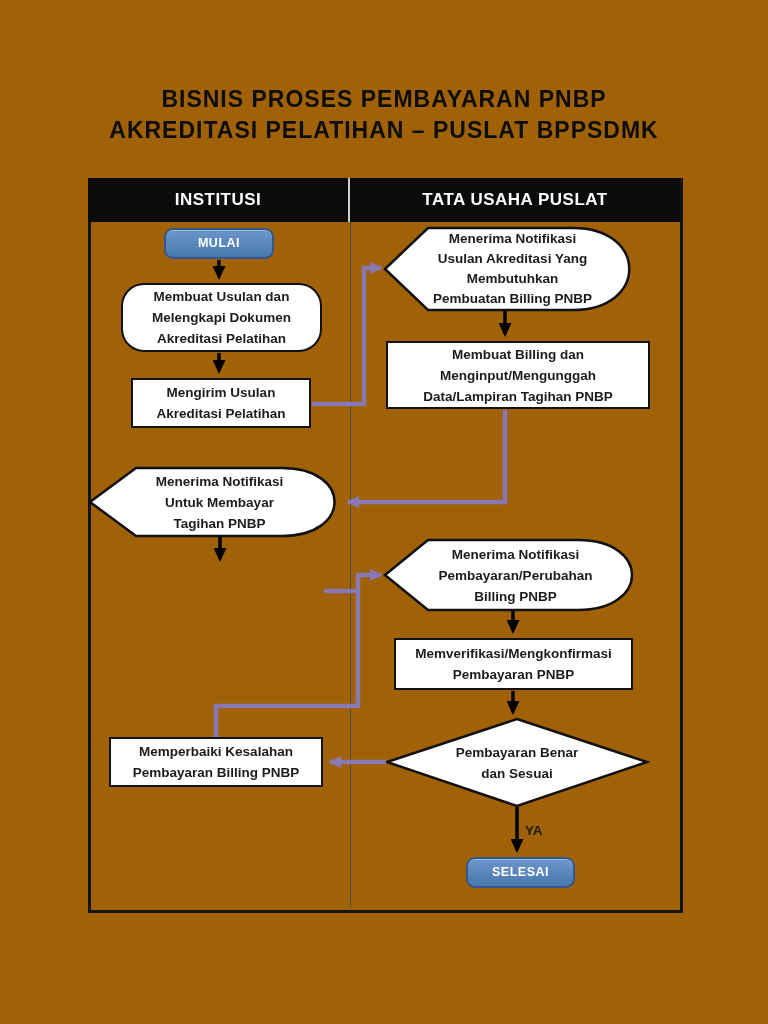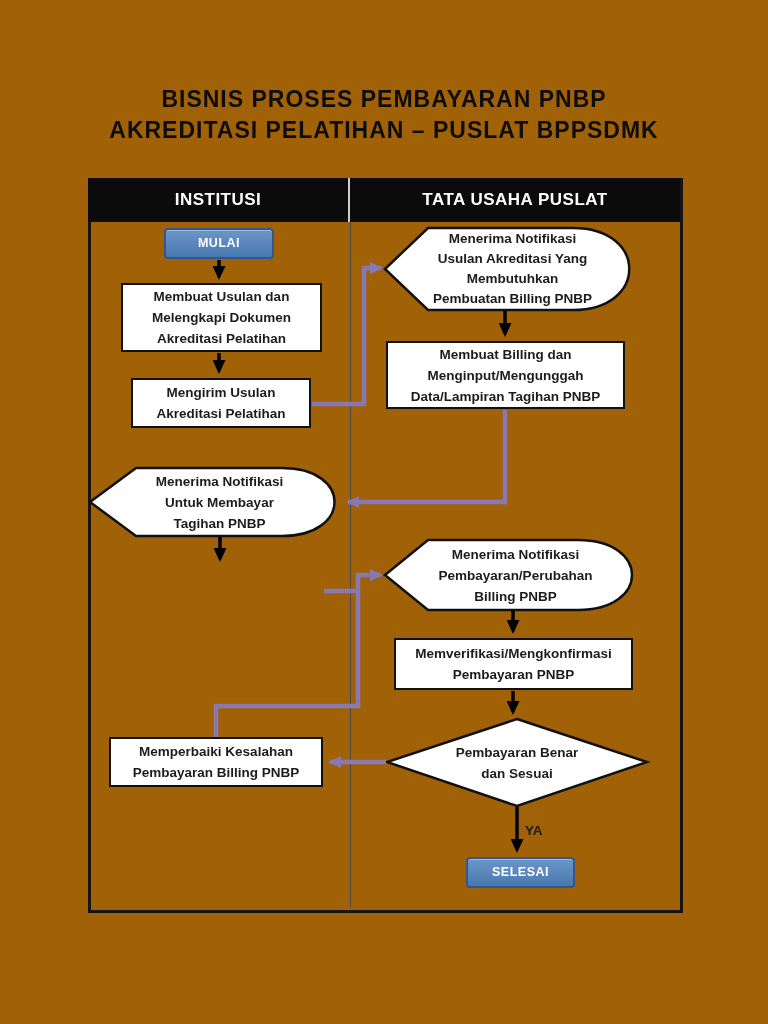--- a/index.html
+++ b/index.html
@@ -14,21 +14,21 @@
                font-size:17px;font-weight:bold;letter-spacing:0.5px;box-sizing:border-box;}
   .lane-left{left:88px;width:262px;border-right:2px solid #cfcfcf;}
   .lane-right{left:350px;width:330px;}
   .col-divider{position:absolute;left:350px;top:222px;width:1px;height:685px;background:#4a4a4a;}
   .wires{position:absolute;left:0;top:0;width:768px;height:1024px;}
   .node{position:absolute;box-sizing:border-box;display:flex;flex-direction:column;
         justify-content:center;align-items:center;text-align:center;
         font-size:13.5px;font-weight:bold;color:#1c1c1c;line-height:21px;}
   .proc{background:#ffffff;border:2.5px solid #111111;}
   .shape-label{background:transparent;}
-  .pill{background:linear-gradient(#6c96c9,#4878b0);border:2px solid #33578c;border-radius:4px;
+  .pill{background:linear-gradient(#6c96c9,#4878b0);border:2px solid #33578c;border-radius:9px;
         color:#ffffff;font-size:12.5px;letter-spacing:0.5px;
         box-shadow:inset 0 1px 0 rgba(255,255,255,.35);}
   .tag{position:absolute;font-size:13.5px;font-weight:bold;color:#1c1c1c;}
 </style>
 </head>
 <body>
 
 <div class="page">
 
   <div class="title">
@@ -72,21 +72,21 @@
     <polyline points="505,410 505,502 348,502" fill="none" stroke="#8878b4" stroke-width="4.5" stroke-linejoin="miter" marker-end="url(#ap)"></polyline>
     <polyline points="324,591 358,591" fill="none" stroke="#8878b4" stroke-width="4.5"></polyline>
     <polyline points="216,737 216,706 358,706 358,575 381,575" fill="none" stroke="#8878b4" stroke-width="4.5" stroke-linejoin="miter" marker-end="url(#ap)"></polyline>
     <polyline points="386,762 330,762" fill="none" stroke="#8878b4" stroke-width="4.5" marker-end="url(#ap)"></polyline>
   </svg>
 
   <div class="node pill" style="left:164px;top:228px;width:110px;height:31px;">
     <span>MULAI</span>
   </div>
 
-  <div class="node proc" style="left:121px;top:283px;width:201px;height:69px;">
+  <div class="node proc" style="left:121px;top:283px;width:201px;height:69px;border-radius:23px;">
     <div>Membuat Usulan dan</div>
     <div>Melengkapi Dokumen</div>
     <div>Akreditasi Pelatihan</div>
   </div>
 
   <div class="node proc" style="left:131px;top:378px;width:180px;height:50px;">
     <div>Mengirim Usulan</div>
     <div>Akreditasi Pelatihan</div>
   </div>
 
@@ -102,21 +102,21 @@
     <div>Pembayaran Billing PNBP</div>
   </div>
 
   <div class="node shape-label" style="left:405px;top:229px;width:215px;height:80px;line-height:20px;">
     <div>Menerima Notifikasi</div>
     <div>Usulan Akreditasi Yang</div>
     <div>Membutuhkan</div>
     <div>Pembuatan Billing PNBP</div>
   </div>
 
-  <div class="node proc" style="left:386px;top:341px;width:239px;height:68px;">
+  <div class="node proc" style="left:386px;top:341px;width:264px;height:68px;">
     <div>Membuat Billing dan</div>
     <div>Menginput/Mengunggah</div>
     <div>Data/Lampiran Tagihan PNBP</div>
   </div>
 
   <div class="node shape-label" style="left:408px;top:542px;width:215px;height:66px;">
     <div>Menerima Notifikasi</div>
     <div>Pembayaran/Perubahan</div>
     <div>Billing PNBP</div>
   </div>

